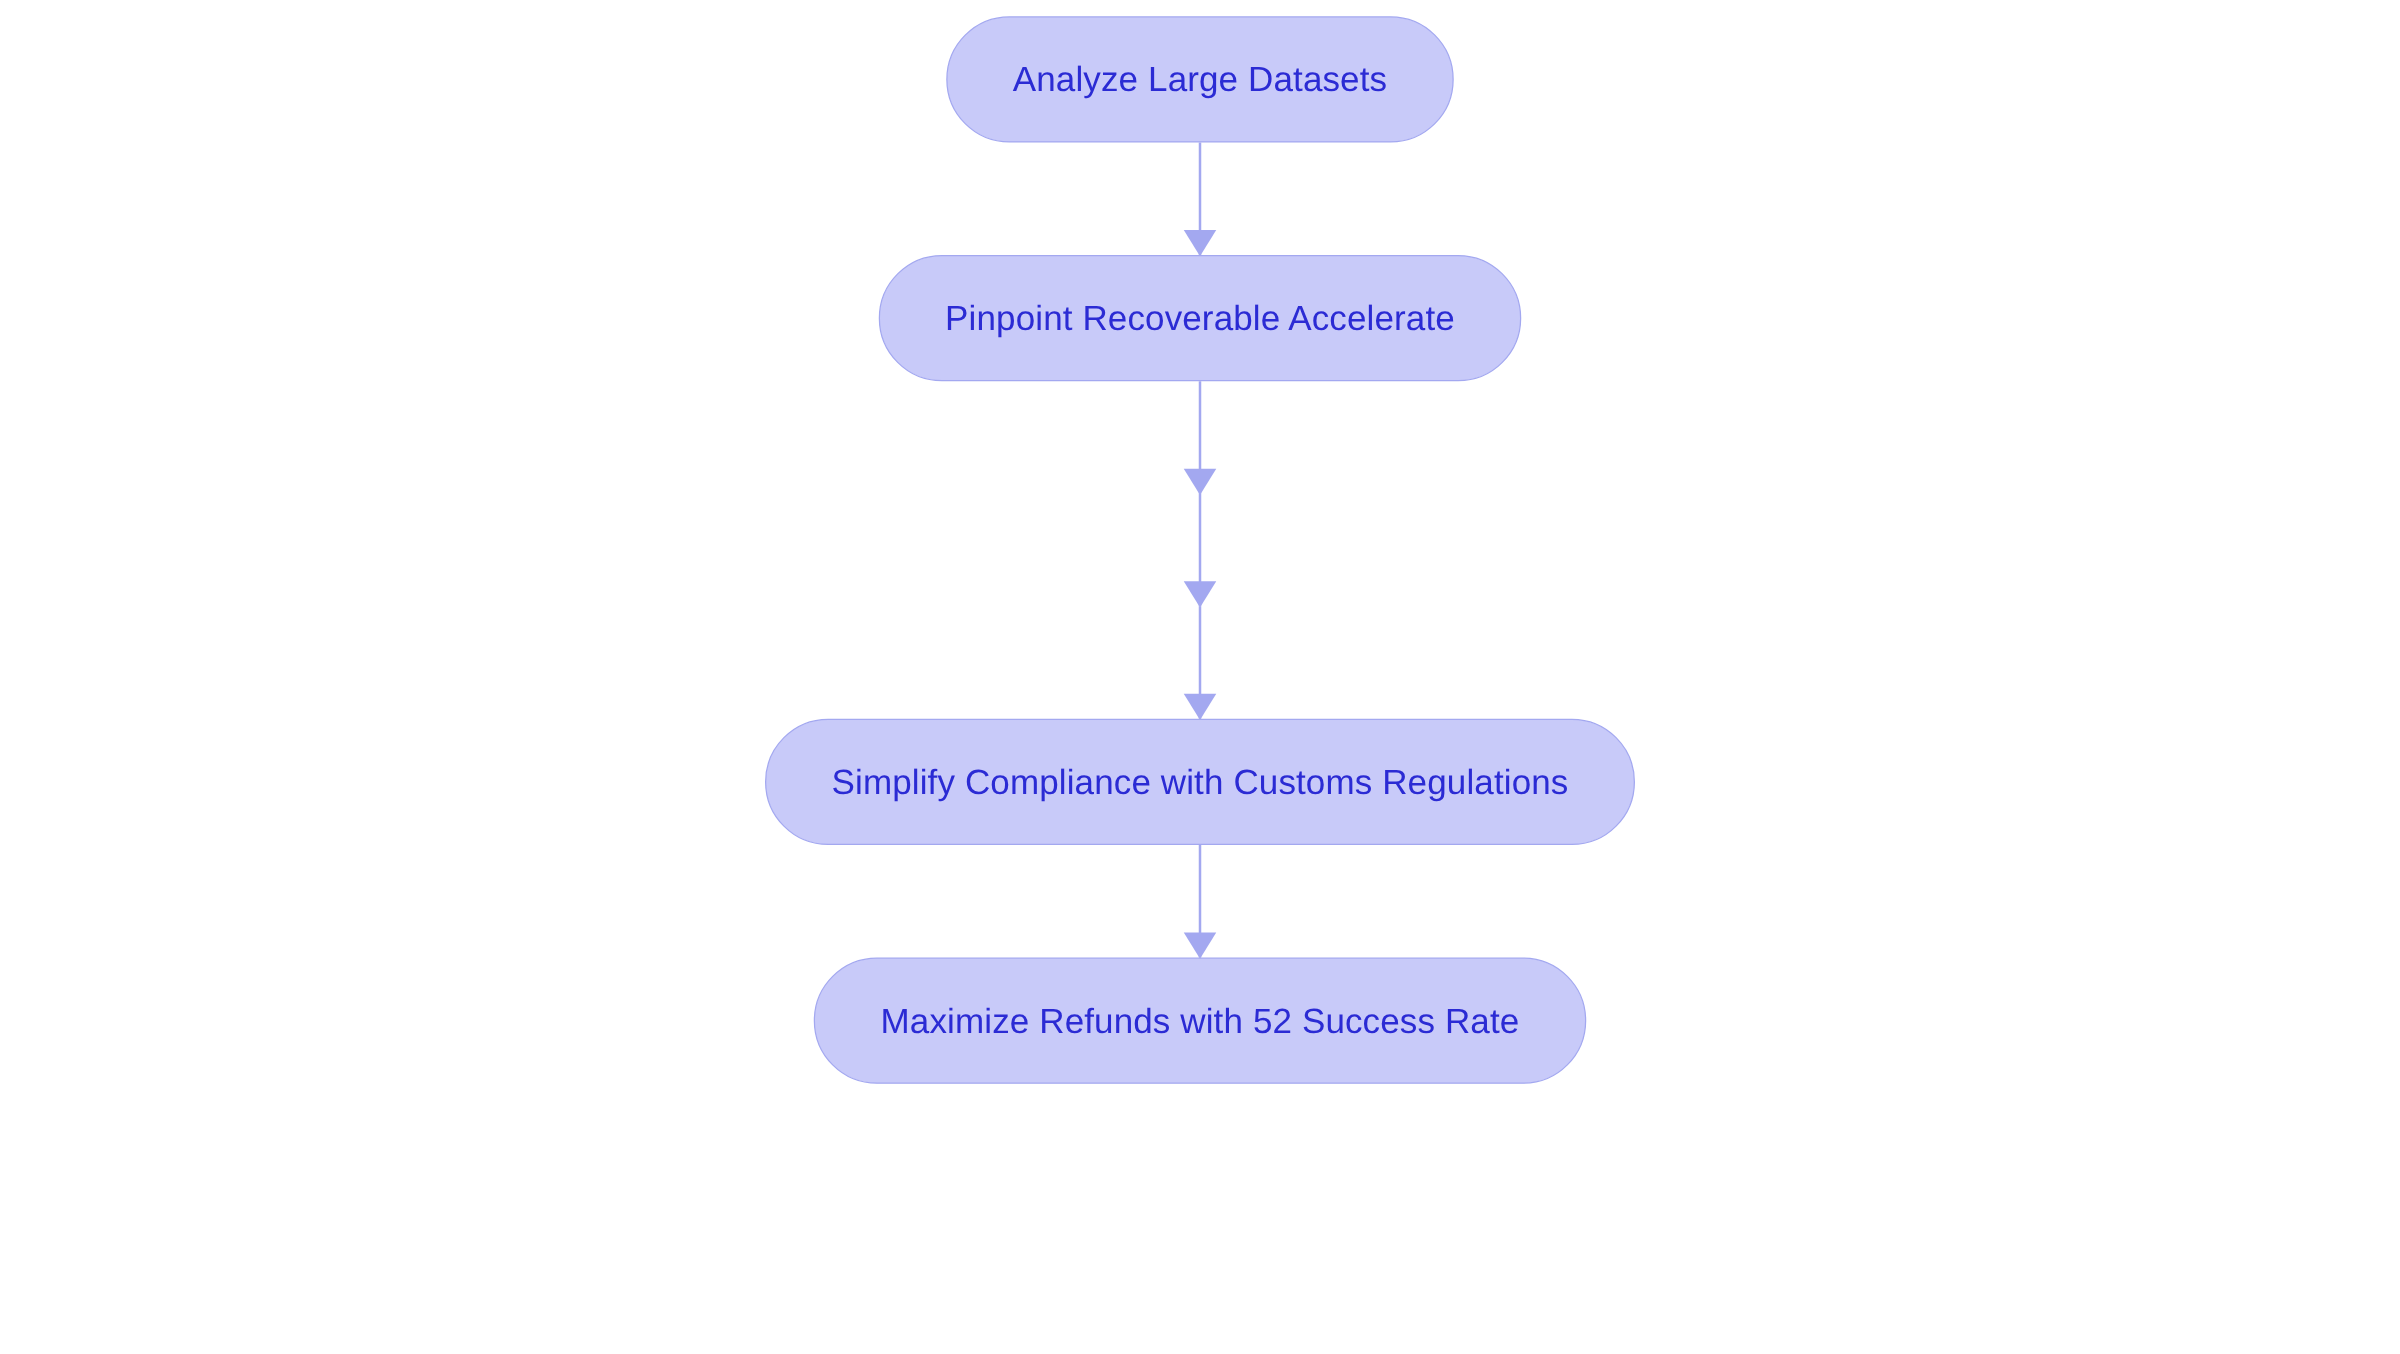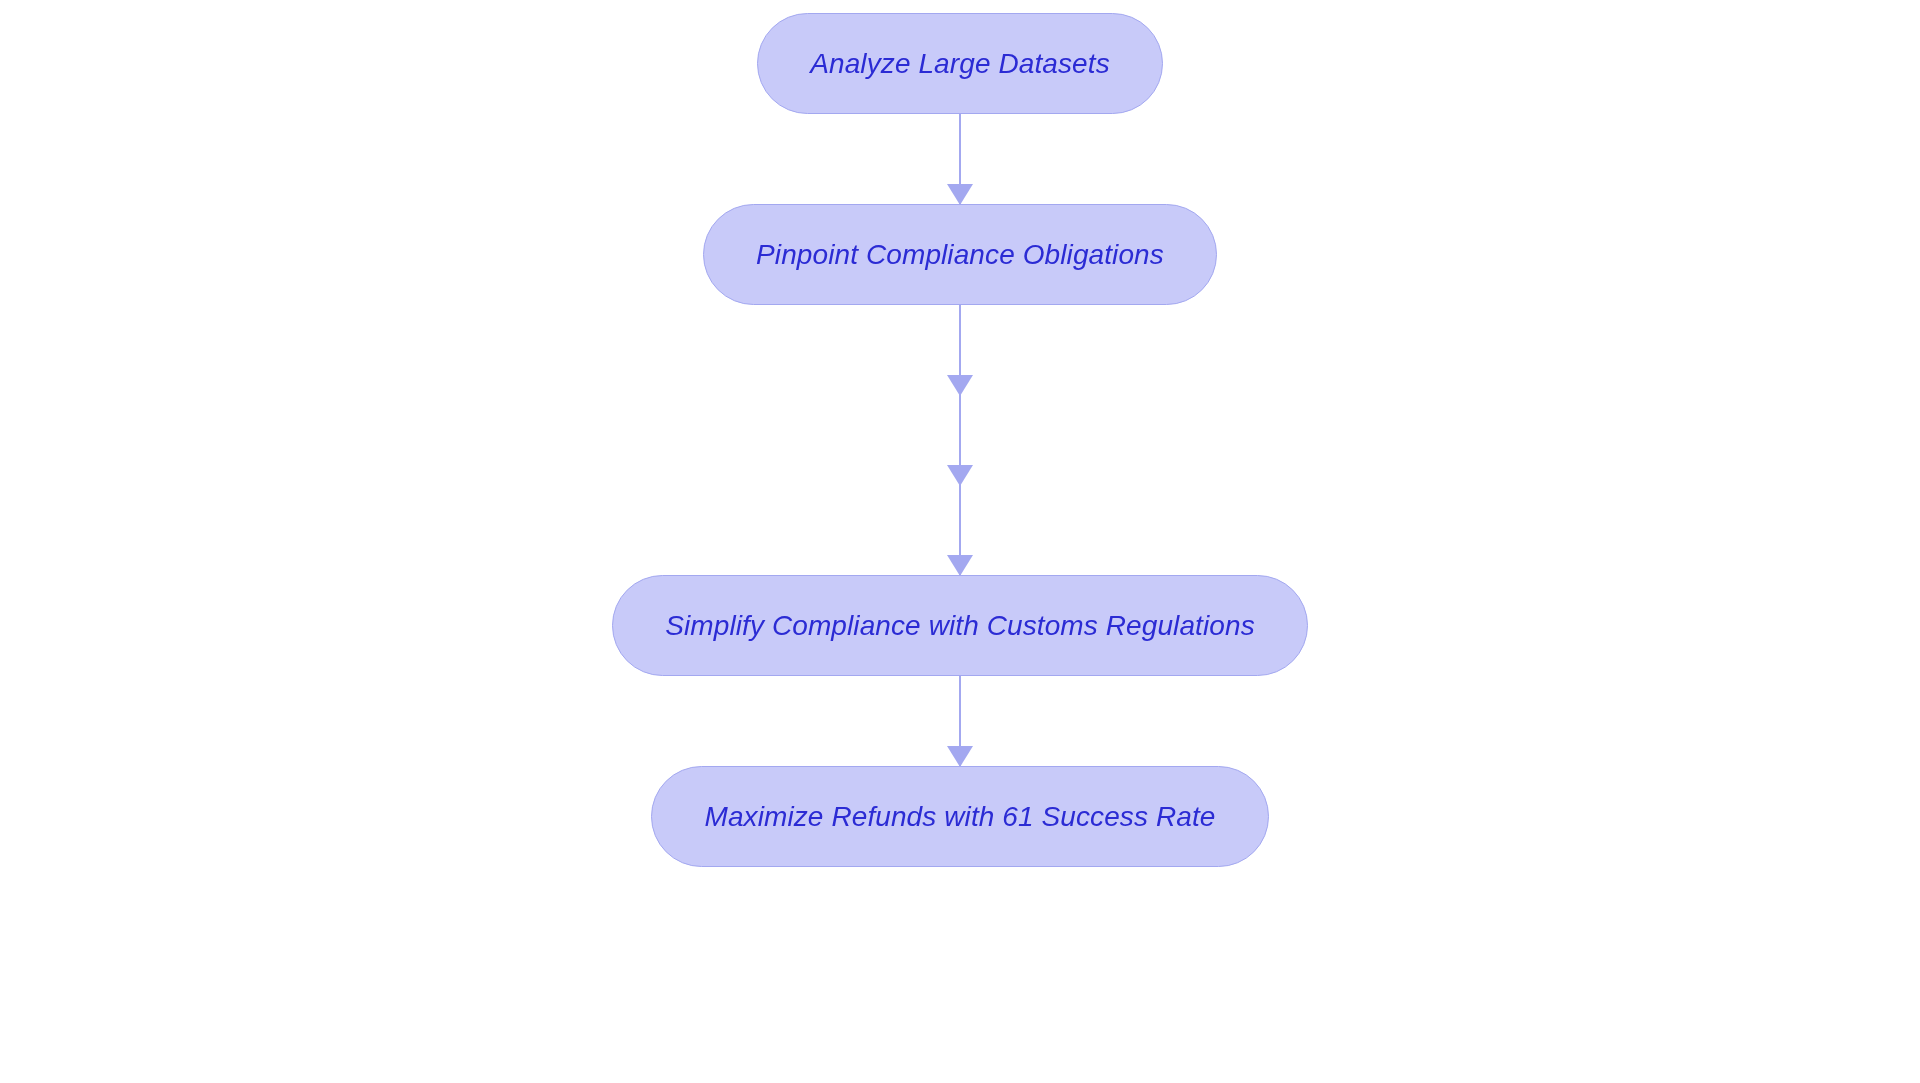--- a/index.html
+++ b/index.html
@@ -15,21 +15,20 @@
     overflow: hidden;
   }
 
   #flowchart {
     position: relative;
     width: 1920px;
     height: 970px;
     display: flex;
     flex-direction: column;
     align-items: center;
-    font-style: italic;
   }
 
   .chain {
     position: relative;
     display: flex;
     flex-direction: column;
     align-items: center;
     margin-top: 13px;
   }
 
@@ -81,21 +80,21 @@
 
     <div class="node">
       <span>Analyze Large Datasets</span>
     </div>
 
     <div class="connector">
       <span class="arrowhead"></span>
     </div>
 
     <div class="node">
-      <span>Pinpoint Compliance Obligations</span>
+      <span>Pinpoint Recoverable Accelerate</span>
     </div>
 
     <div class="connector">
       <span class="arrowhead"></span>
     </div>
 
 
     <div class="connector">
       <span class="arrowhead"></span>
     </div>
@@ -107,17 +106,17 @@
 
     <div class="node">
       <span>Simplify Compliance with Customs Regulations</span>
     </div>
 
     <div class="connector">
       <span class="arrowhead"></span>
     </div>
 
     <div class="node">
-      <span>Maximize Refunds with 61 Success Rate</span>
+      <span>Maximize Refunds with 52 Success Rate</span>
     </div>
 
   </div>
 </div>
 
 </body></html>

